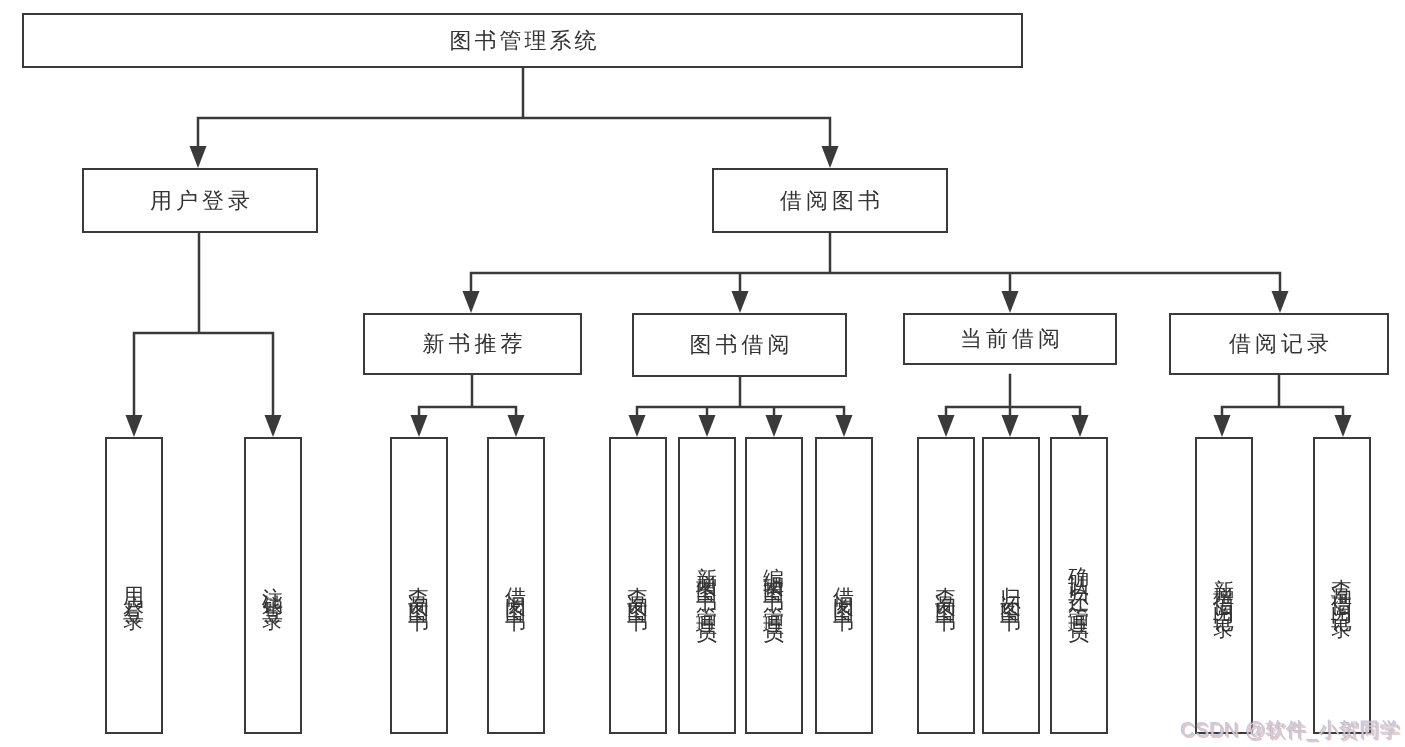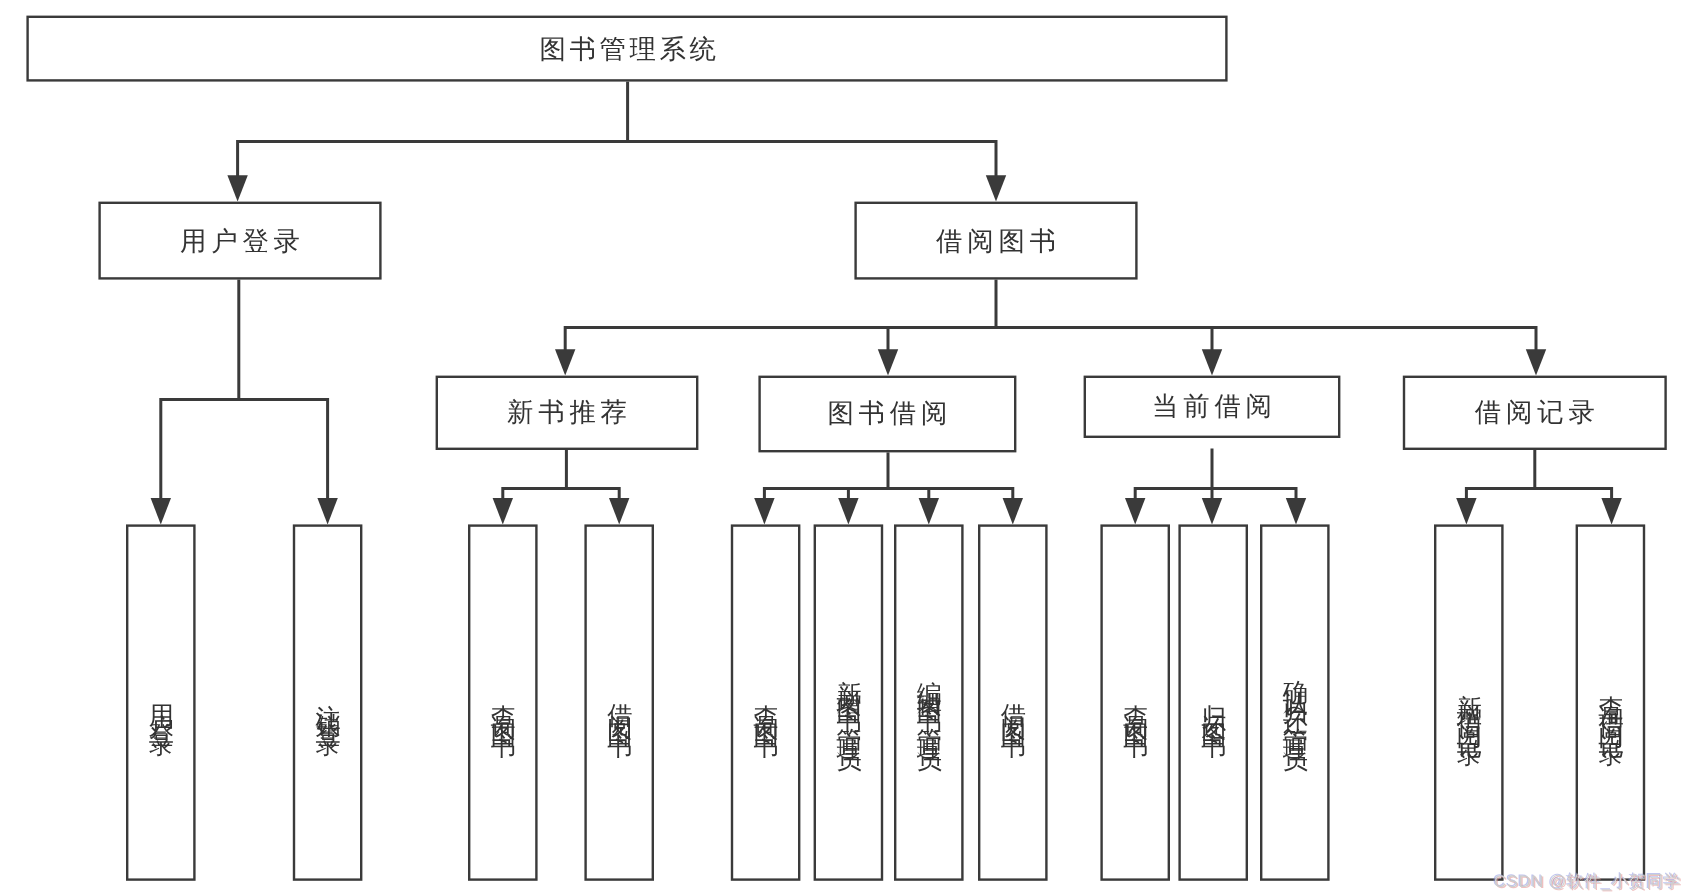--- a/index.html
+++ b/index.html
@@ -28,21 +28,21 @@
   .box.v span{
     writing-mode:vertical-rl;
     text-orientation:mixed;
     font-size:21px;font-weight:500;
     letter-spacing:8px;
     line-height:1;
     white-space:nowrap;
   }
   #watermark{
     position:absolute;right:4px;bottom:3px;z-index:5;
-    font-size:14px;letter-spacing:0.5px;
+    font-size:20px;letter-spacing:0.5px;
     color:#cdcdcd;
     text-shadow:1px 1px 0 rgba(225,140,140,0.55),-1px -1px 0 rgba(140,150,225,0.55);
     white-space:nowrap;
   }
 </style>
 </head>
 <body>
 
 <div id="stage">
 

